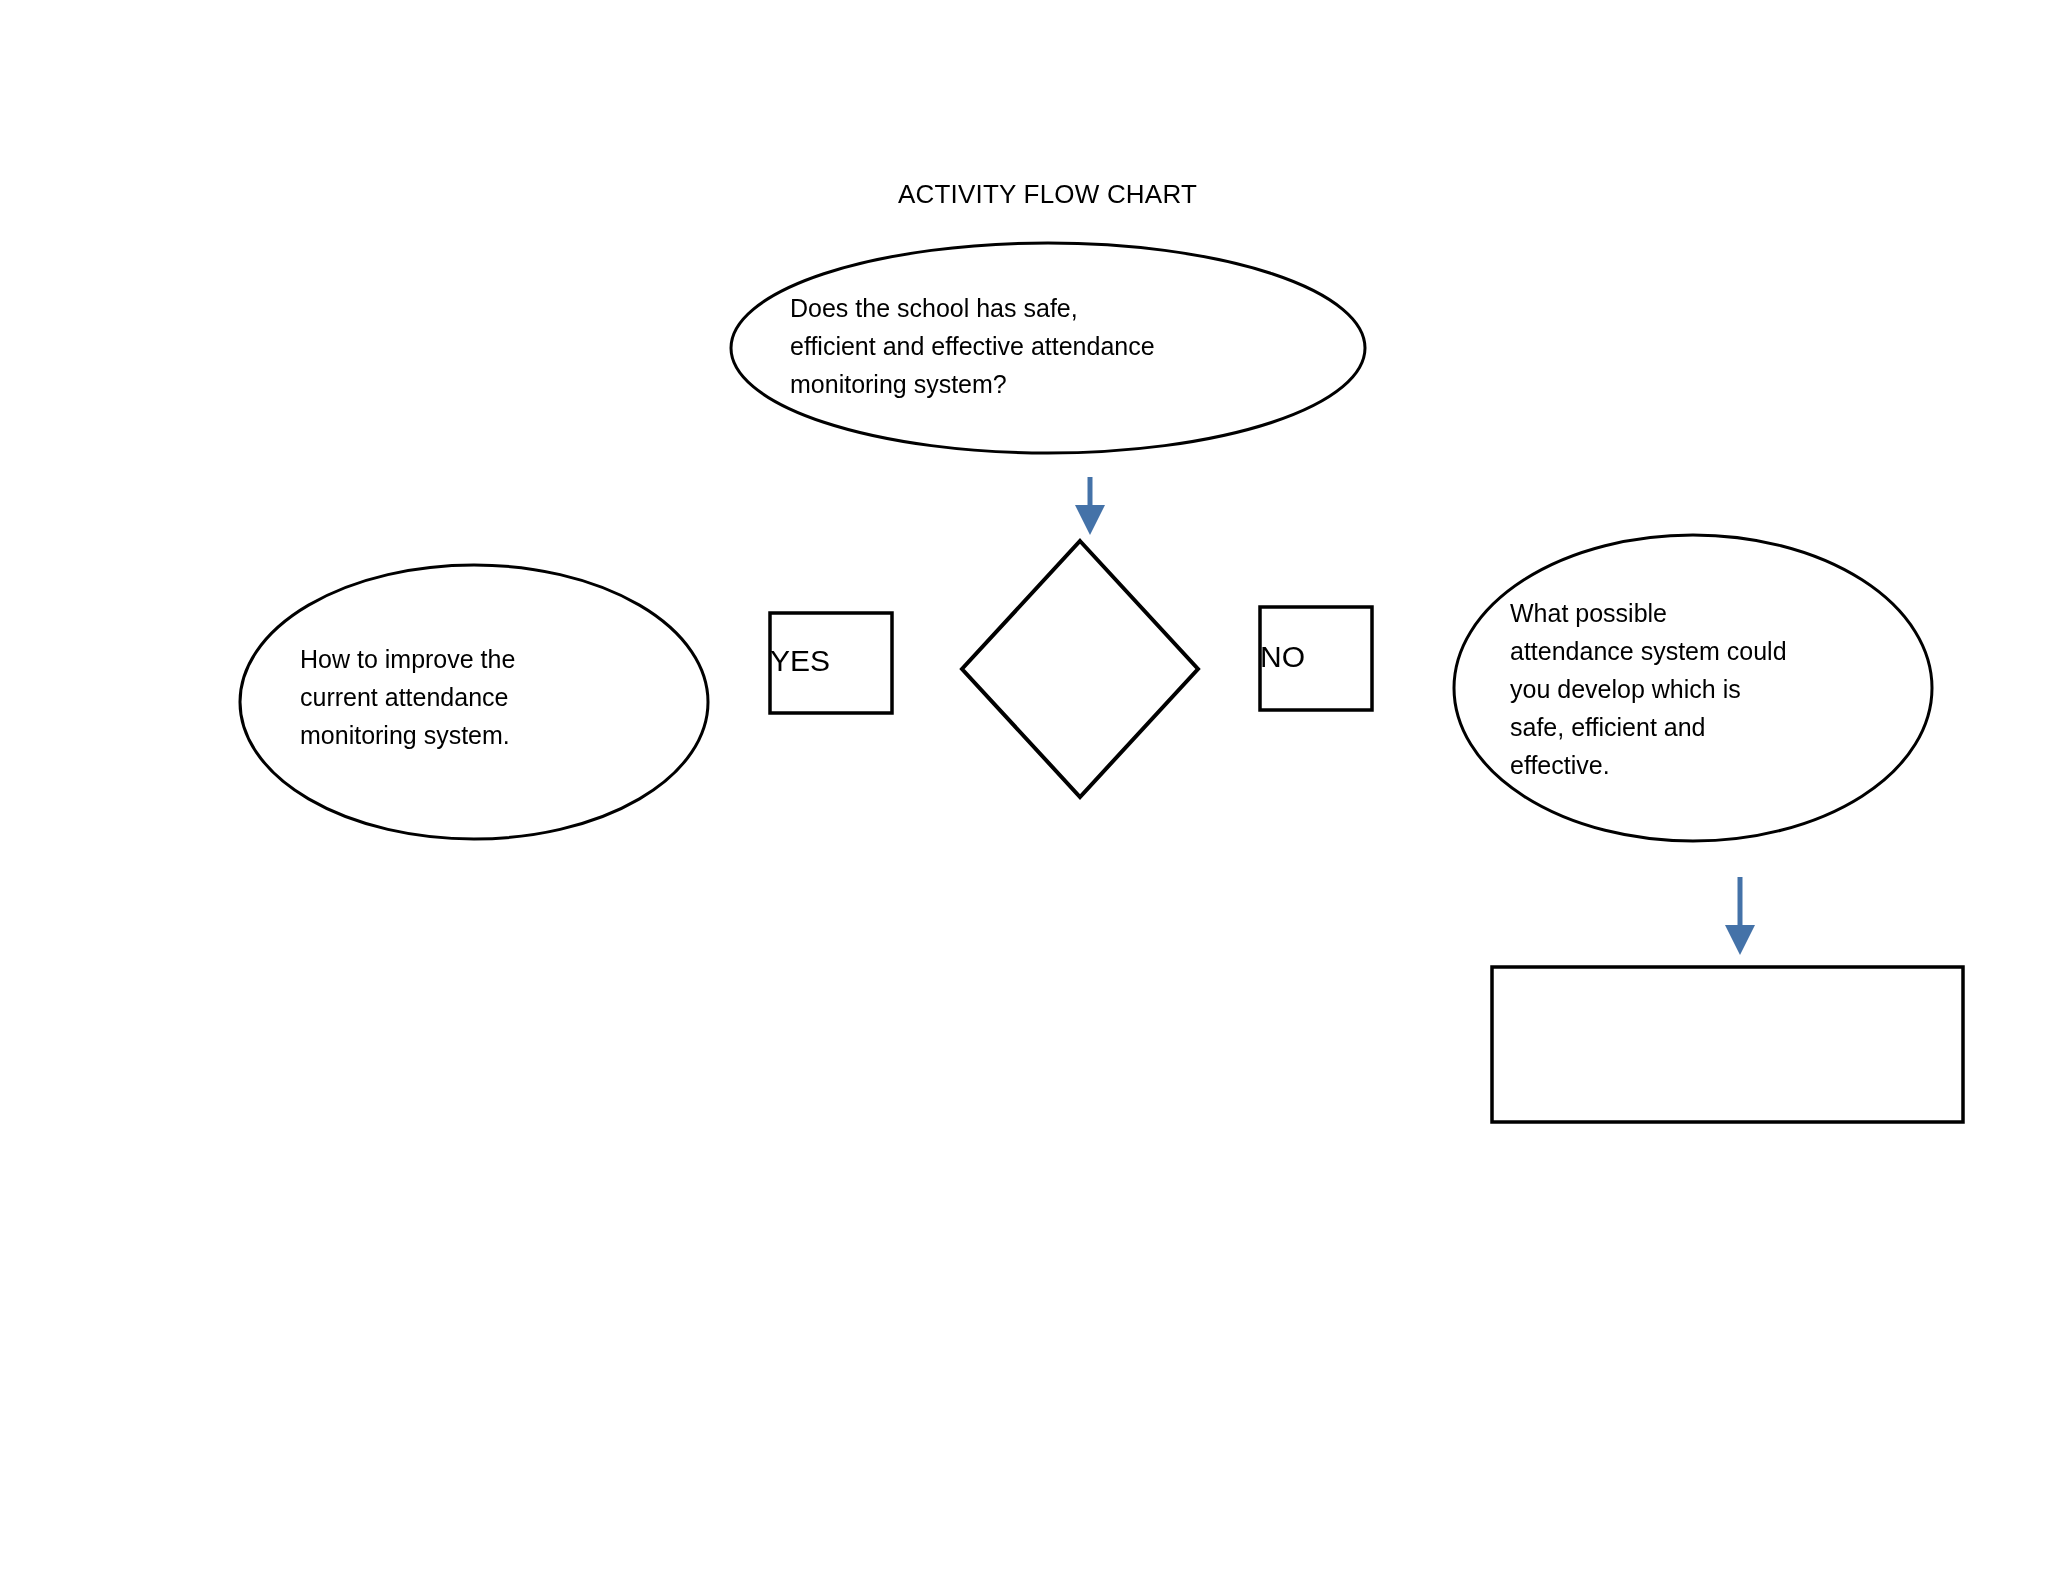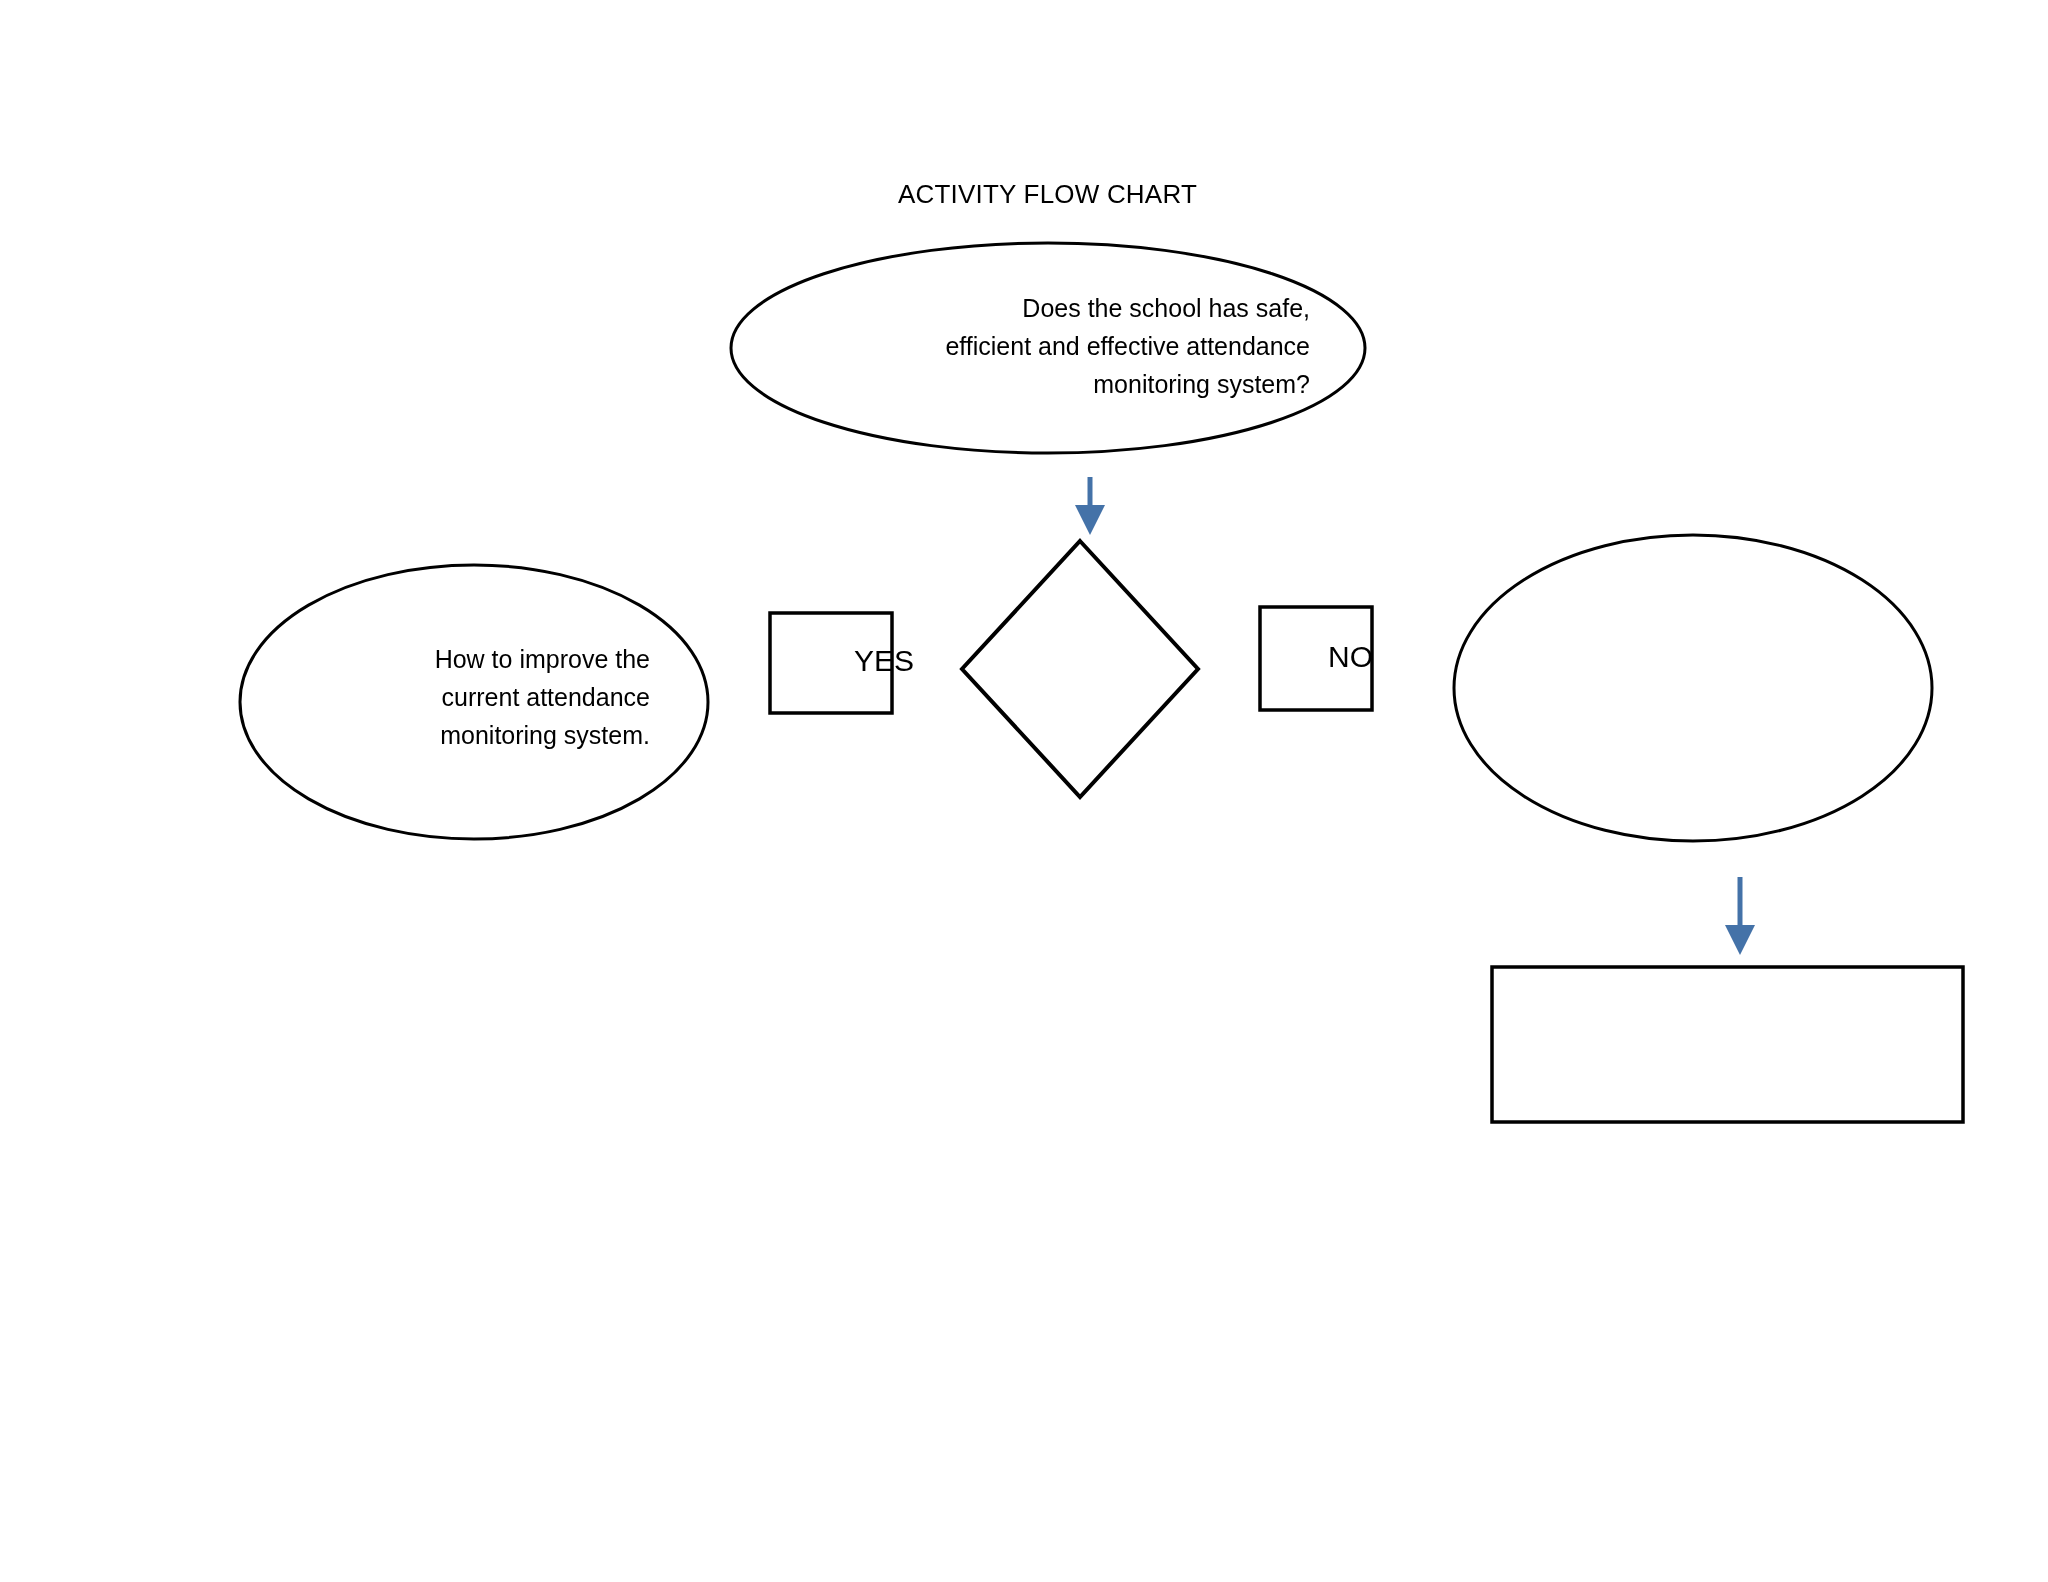--- a/index.html
+++ b/index.html
@@ -29,21 +29,21 @@
     font-size: 26px;
     line-height: 32px;
     letter-spacing: 0.2px;
     color: #000000;
     white-space: nowrap;
   }
 
   
   .node-text {
     position: absolute;
-    text-align: right;
+    text-align: left;
     font-size: 25px;
     line-height: 38px;
     color: #000000;
     white-space: pre-line;
   }
 
   
   #shape-layer {
     position: absolute;
     left: 0;
@@ -133,20 +133,25 @@
   <div class="chart-title">ACTIVITY FLOW CHART</div>
 
   <div class="node-text ellipse-top-text">Does the school has safe,
 efficient and effective attendance
 monitoring system?</div>
 
   <div class="node-text ellipse-left-text">How to improve the
 current attendance
 monitoring system.</div>
 
+  <div class="node-text ellipse-right-text">What possible
+attendance system could
+you develop which is
+safe, efficient and
+effective.</div>
 
   <div class="node-text rect-yes-text">YES</div>
 
   <div class="node-text rect-no-text">NO</div>
 
 
   <div class="hit" style="left:731px; top:243px; width:634px; height:210px; border-radius:50%;"></div>
   <div class="hit" style="left:962px; top:541px; width:236px; height:256px;"></div>
   <div class="hit" style="left:770px; top:613px; width:122px; height:100px;"></div>
   <div class="hit" style="left:1260px; top:607px; width:112px; height:103px;"></div>

